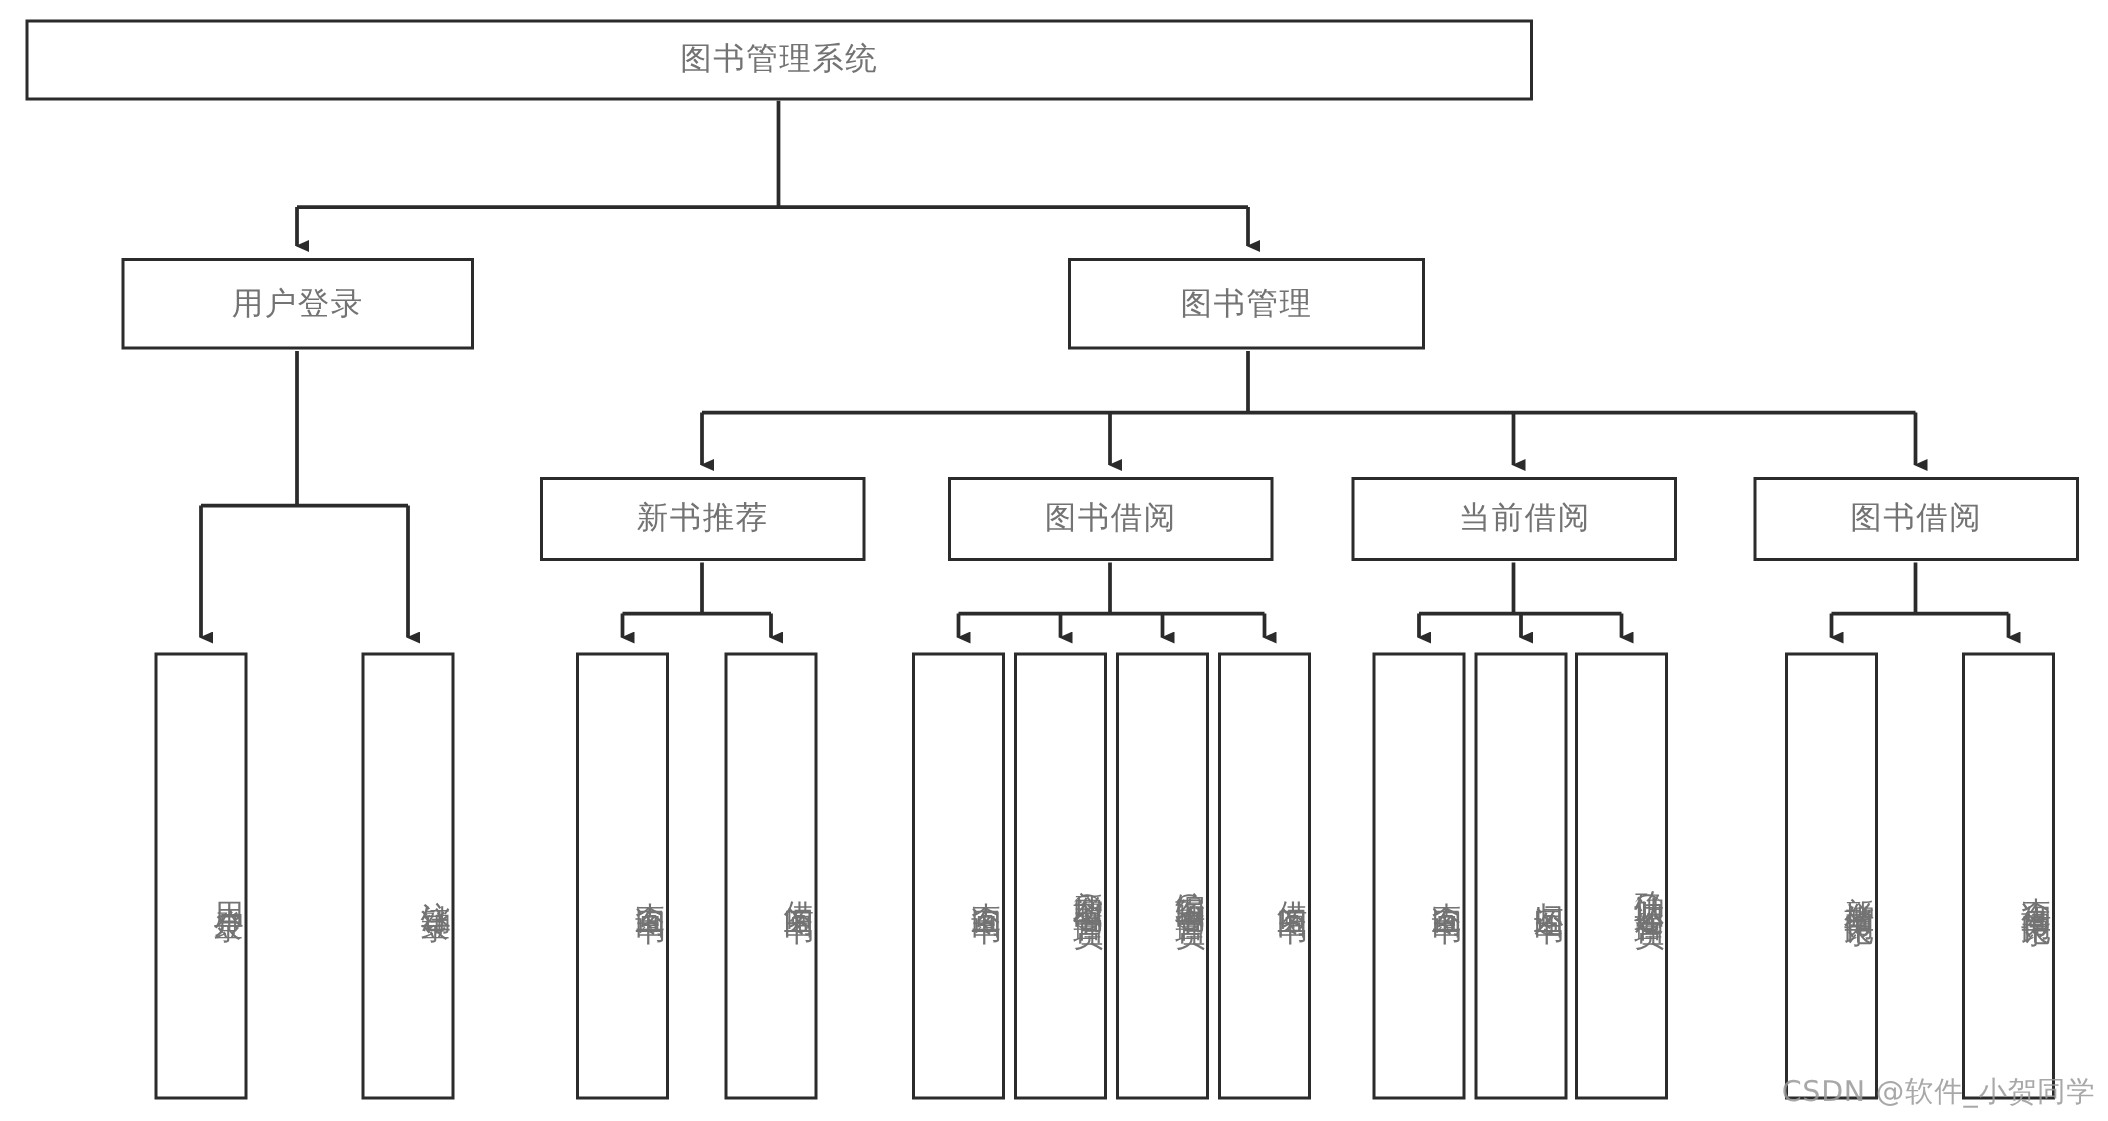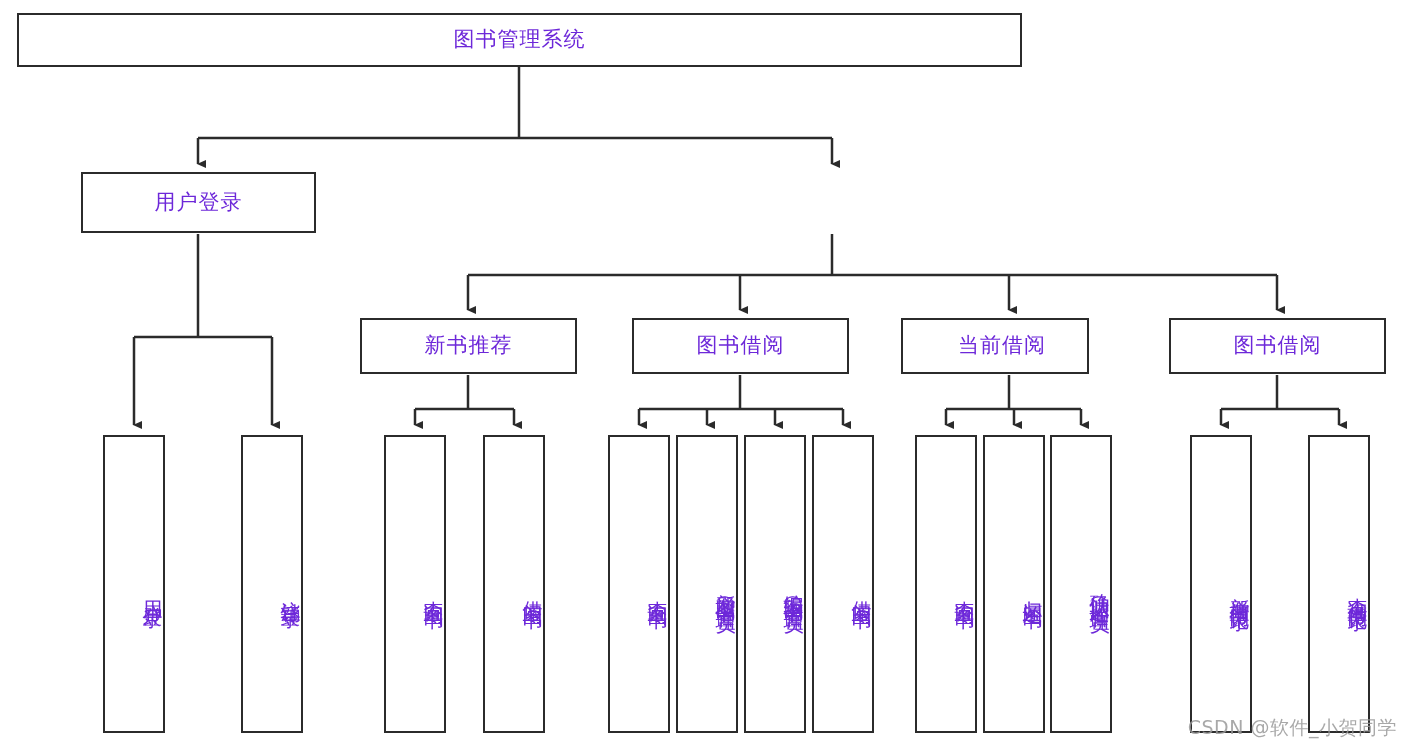--- a/index.html
+++ b/index.html
@@ -25,21 +25,21 @@
     height: 747px;
   }
   .node {
     position: absolute;
     box-sizing: border-box;
     border: 2px solid #2b2b2b;
     background: #ffffff;
     display: flex;
     align-items: center;
     justify-content: center;
-    color: #6d28d9;
+    color: #737373;
   }
   .node.horiz {
     font-size: 21px;
     letter-spacing: 1px;
     line-height: 1.1;
   }
   .node.vert {
     writing-mode: vertical-rl;
     text-orientation: upright;
     font-size: 20px;
@@ -125,30 +125,33 @@
   </svg>
 
   <div class="node horiz" style="left:17px; top:13px; width:1005px; height:54px;">
     <span class="node-label">图书管理系统</span>
   </div>
 
   <div class="node horiz" style="left:81px; top:172px; width:235px; height:61px;">
     <span class="node-label">用户登录</span>
   </div>
 
+  <div class="node horiz" style="left:712px; top:172px; width:238px; height:61px;">
+    <span class="node-label">图书管理</span>
+  </div>
 
   <div class="node horiz" style="left:360px; top:318px; width:217px; height:56px;">
     <span class="node-label">新书推荐</span>
   </div>
 
   <div class="node horiz" style="left:632px; top:318px; width:217px; height:56px;">
     <span class="node-label">图书借阅</span>
   </div>
 
-  <div class="node horiz" style="left:901px; top:318px; width:188px; height:56px;padding-left:14px;">
+  <div class="node horiz" style="left:901px; top:318px; width:217px; height:56px;padding-left:14px;">
     <span class="node-label">当前借阅</span>
   </div>
 
   <div class="node horiz" style="left:1169px; top:318px; width:217px; height:56px;">
     <span class="node-label">图书借阅</span>
   </div>
 
   <div class="node vert" style="left:103px; top:435px; width:62px; height:298px;">
     <span class="node-label">用户登录</span>
   </div>

